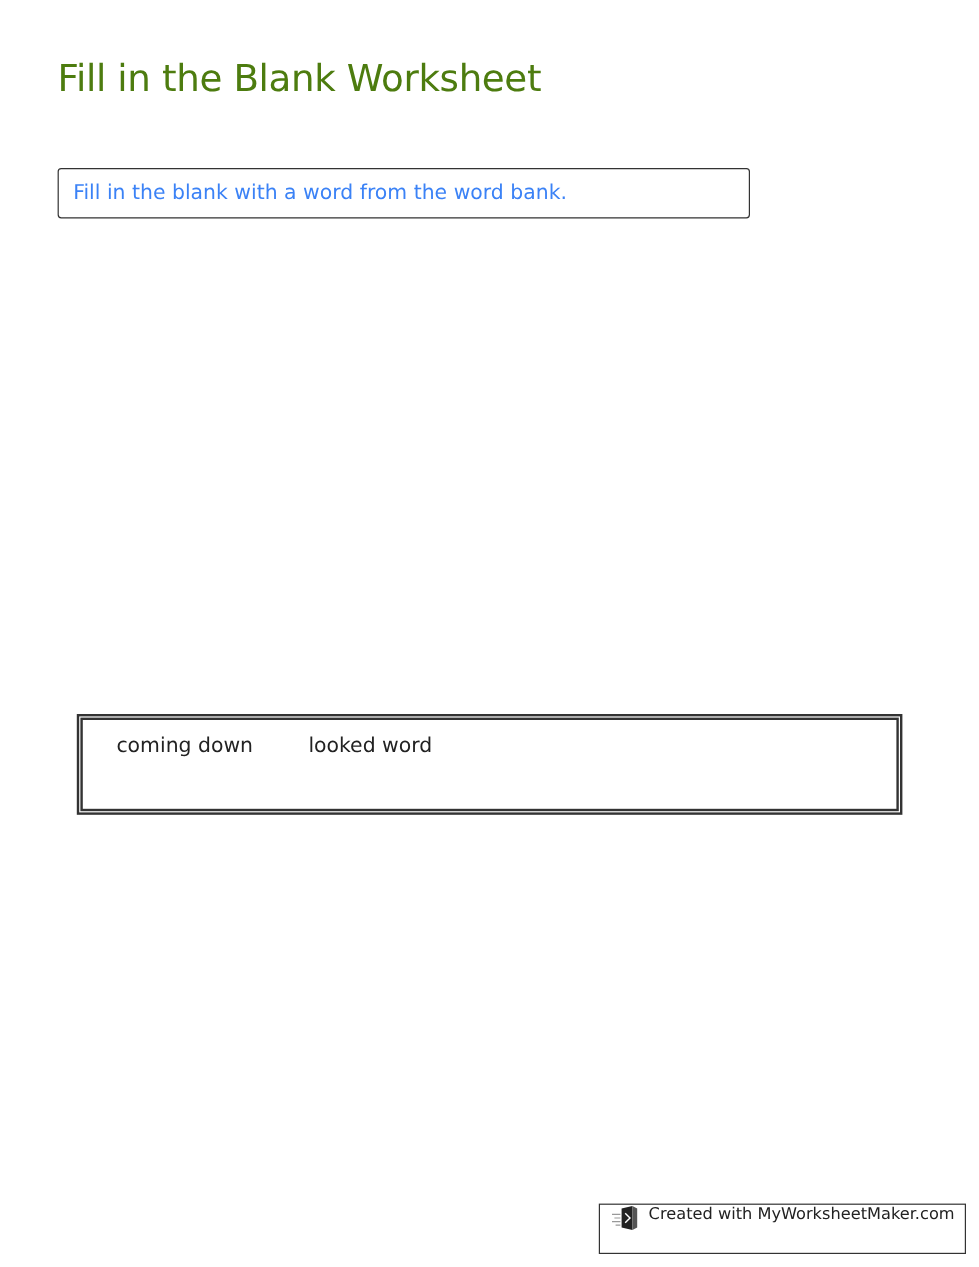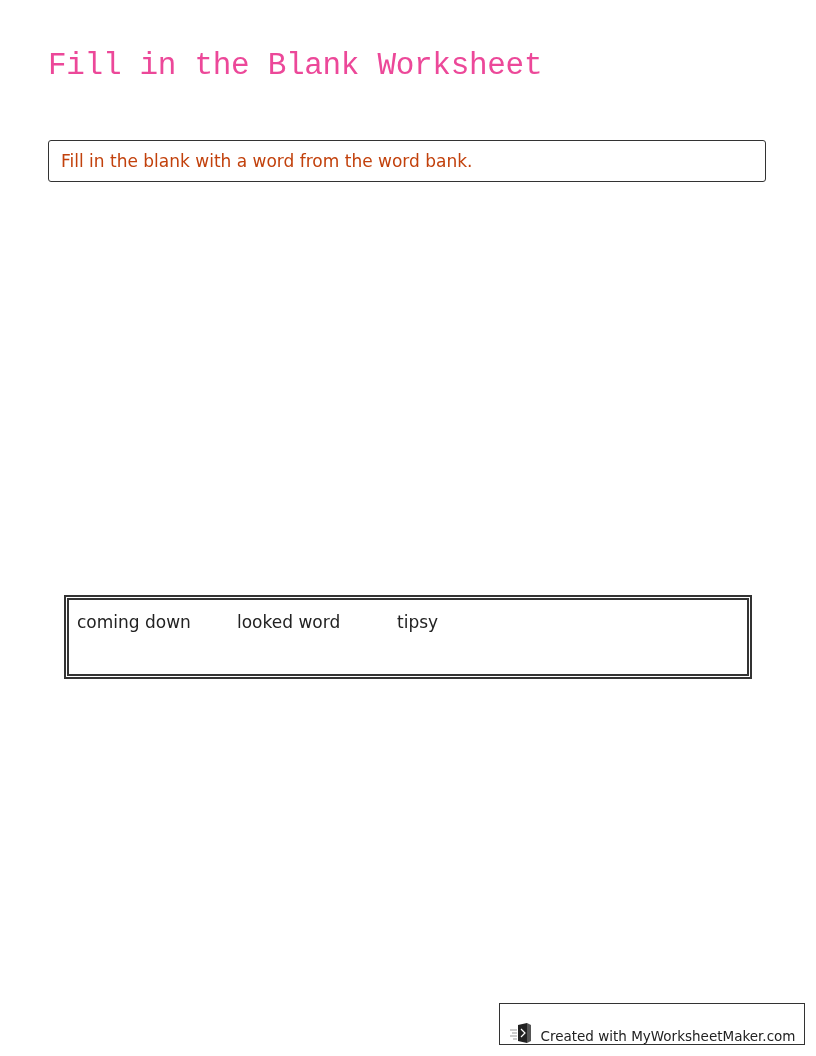--- a/index.html
+++ b/index.html
@@ -2,67 +2,65 @@
 <html><head>
   <meta charset="utf-8">
   <style>
     html, body { margin: 0; padding: 0; background: #ffffff; }
     body {
       width: 816px; height: 1056px; position: relative; overflow: hidden;
       font-family: "DejaVu Sans", sans-serif; color: #222;
     }
     .title {
       position: absolute; left: 48px; top: 48px;
-      font-size: 31px; font-weight: normal; color: #ec4899; margin: 0;
+      font-size: 31px; font-weight: normal; color: #4d7c0f; margin: 0;
       letter-spacing: -0.3px;
-      font-family: Liberation Mono, monospace;
     }
     .instructions {
       position: absolute; left: 48px; top: 140px;
-      width: 718px; height: 42px; box-sizing: border-box;
+      width: 577px; height: 42px; box-sizing: border-box;
       border: 1.5px solid #333; border-radius: 3px;
       padding: 0 12px; display: flex; align-items: center;
-      font-size: 17px; color: #c2410c;
+      font-size: 17px; color: #3b82f6;
     }
     .wordbank {
       position: absolute; left: 64px; top: 595px;
       width: 688px; height: 84px; box-sizing: border-box;
       border: 3px double #333; border-width: 5px;
-      padding: 10px 8px;
+      padding: 10px 28px;
     }
     .wordbank-inner {
       display: grid;
       grid-template-columns: 160px 160px 160px 160px;
       row-gap: 10px;
       font-size: 17px; color: #222;
     }
     .word { line-height: 24px; white-space: nowrap; }
     .footer {
       position: absolute; left: 499px; top: 1003px;
       width: 306px; height: 42px; box-sizing: border-box;
       border: 1px solid #333;
-      display: flex; align-items: flex-end; justify-content: center; gap: 6px;
+      display: flex; align-items: flex-start; justify-content: center; gap: 6px;
       font-size: 13.5px; color: #222;
     }
     .logo { width: 26px; height: 22px; display: inline-block; }
   </style>
 </head>
 <body>
 
 <h1 class="title">Fill in the Blank Worksheet</h1>
 
 <div class="instructions">
   <span>Fill in the blank with a word from the word bank.</span>
 </div>
 
 <div class="wordbank">
   <div class="wordbank-inner">
     <span class="word">coming down</span>
     <span class="word">looked word</span>
-    <span class="word">tipsy</span>
   </div>
 </div>
 
 <div class="footer">
   <span class="logo">
     <svg width="26" height="22" viewBox="0 0 26 22">
       <line x1="1" y1="8" x2="8" y2="8" stroke="#999" stroke-width="1"></line>
       <line x1="3" y1="11" x2="8" y2="11" stroke="#999" stroke-width="1"></line>
       <line x1="1" y1="14" x2="8" y2="14" stroke="#999" stroke-width="1"></line>
       <line x1="4" y1="17" x2="8" y2="17" stroke="#999" stroke-width="1"></line>

